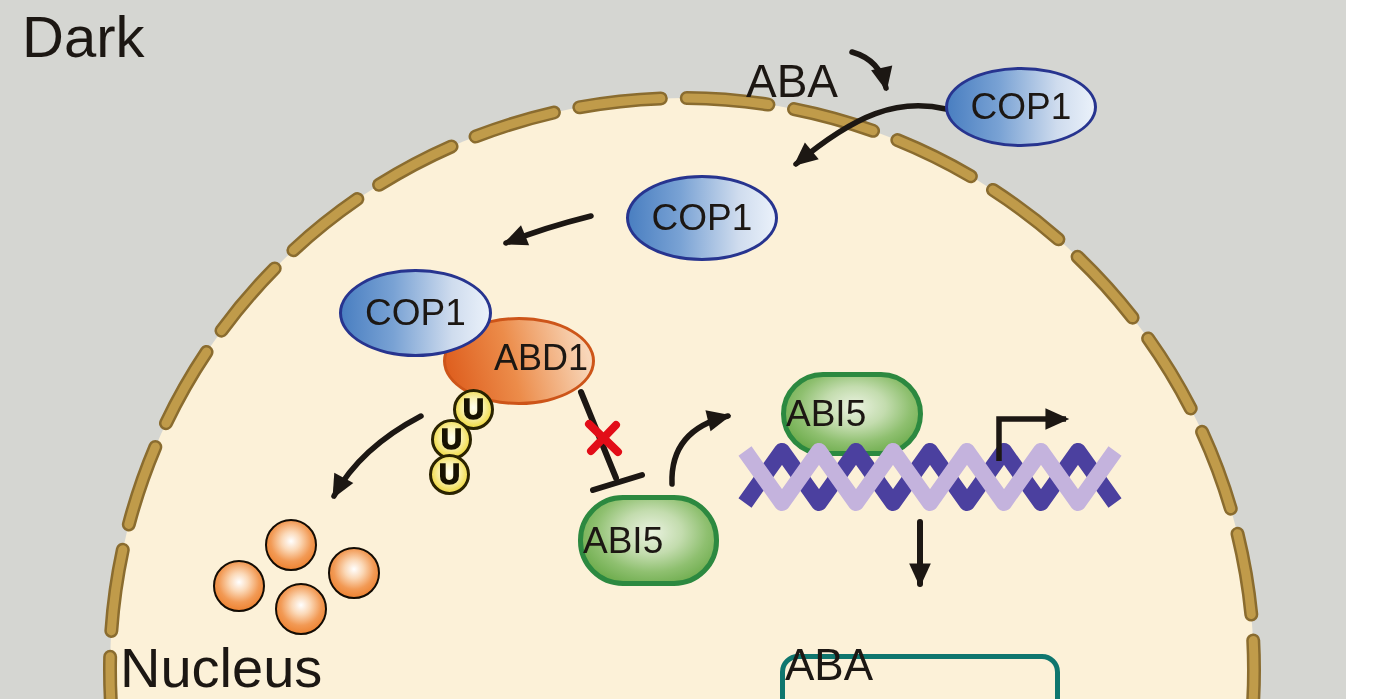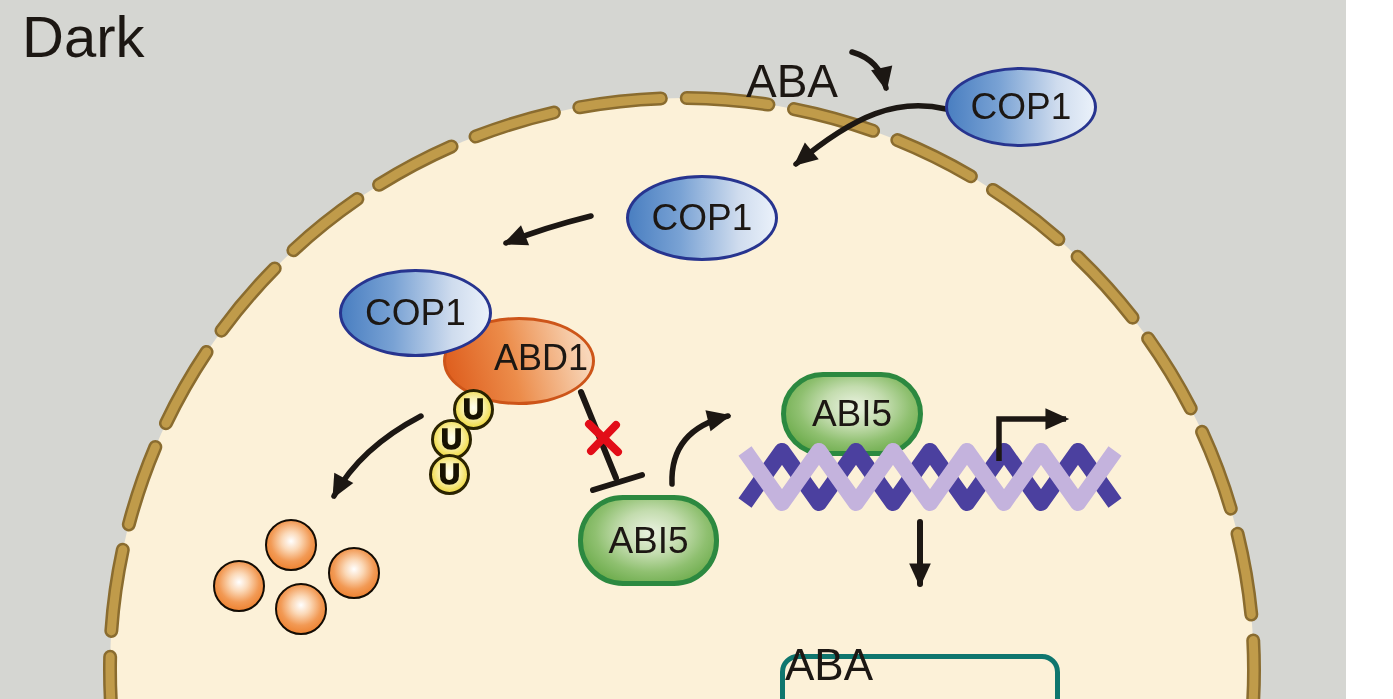--- a/index.html
+++ b/index.html
@@ -26,21 +26,21 @@
   }
   .abd1{
     background:linear-gradient(75deg,#de5e1e 5%,#ec8c4a 45%,#f8d7ba 92%);
     border:3px solid #cd5519;
     font-size:36px;
     z-index:2;
   }
   .pill{
     background:radial-gradient(ellipse at 52% 40%,#eaf2e0 0%,#c3dcae 32%,#8fc070 58%,#68a947 85%,#5da03e 100%);
     border:5px solid #2c8940;
-    display:flex;align-items:center;justify-content:center;
+    display:flex;align-items:center;
     box-sizing:border-box;
     font-size:37px;
   }
   .ub{
     width:41px;height:41px;border-radius:50%;
     background:radial-gradient(circle at 50% 45%,#fffef2 0%,#fbf3b8 35%,#f1dd52 70%,#e7cc30 95%);
     border:3px solid #2a2300;
     display:flex;align-items:center;justify-content:center;
     box-sizing:border-box;
     font-size:29px;font-weight:700;color:#171200;
@@ -93,20 +93,21 @@
       <path d="M 616,425 L 591,451"></path>
     </g>
 
     <path d="M 672,484 Q 670,430 728,416" fill="none" stroke="#1c1713" stroke-width="5.5" stroke-linecap="round" marker-end="url(#ah)"></path>
 
     <path d="M 920,522 L 920,584" fill="none" stroke="#1c1713" stroke-width="6" stroke-linecap="round" marker-end="url(#ah)"></path>
   </svg>
 
   <div class="abs lbl" style="left:22px;top:8px;font-size:58px;">Dark</div>
   <div class="abs lbl" style="left:746px;top:14px;font-size:46px;margin-top:44px;">ABA</div>
+  <div class="abs lbl" style="left:120px;top:640px;font-size:56px;">Nucleus</div>
 
   <div class="abs ellipse cop1" style="left:945px;top:67px;width:152px;height:80px;">
     <span>COP1</span>
   </div>
   <div class="abs ellipse cop1" style="left:626px;top:175px;width:152px;height:86px;">
     <span>COP1</span>
   </div>
   <div class="abs ellipse abd1" style="left:443px;top:317px;width:152px;height:88px;">
     <span style="margin-left:44px;margin-top:-6px;text-align:center;">ABD1</span>
   </div>

